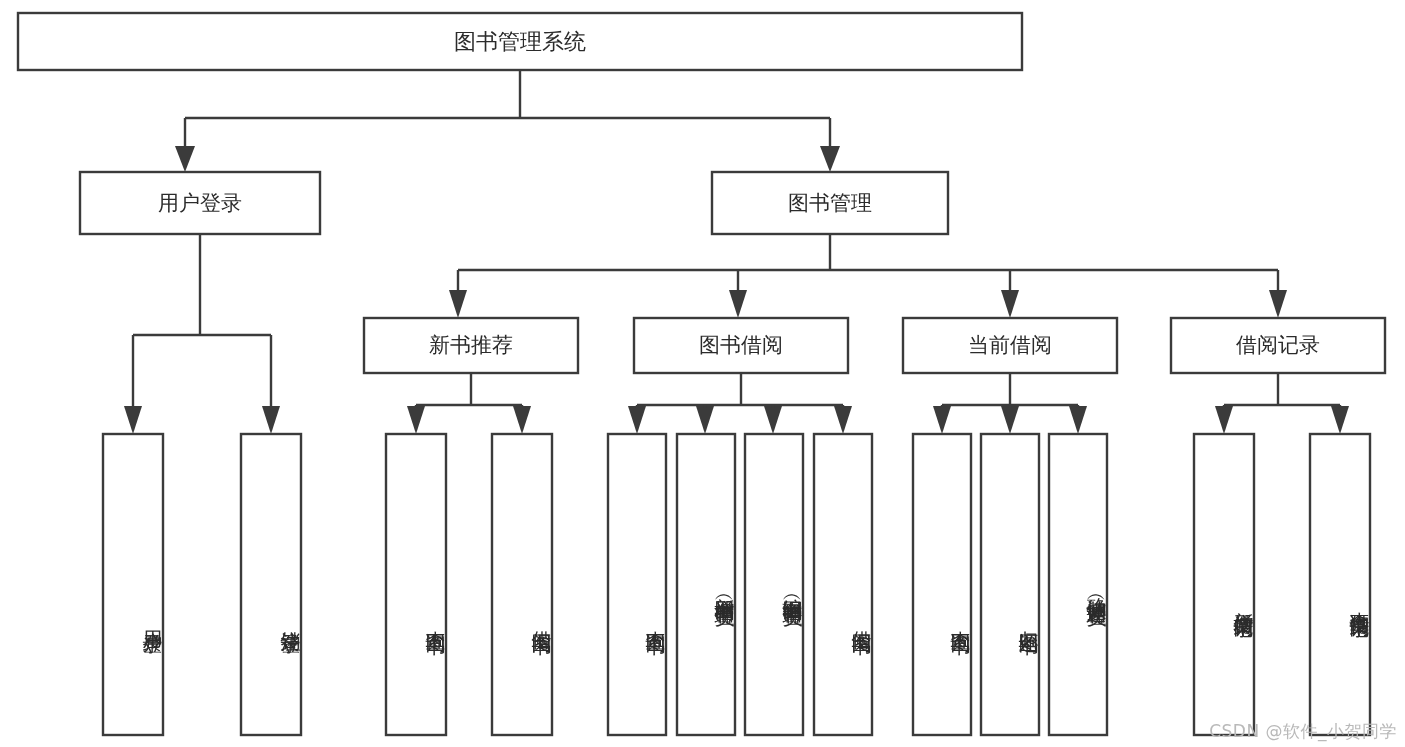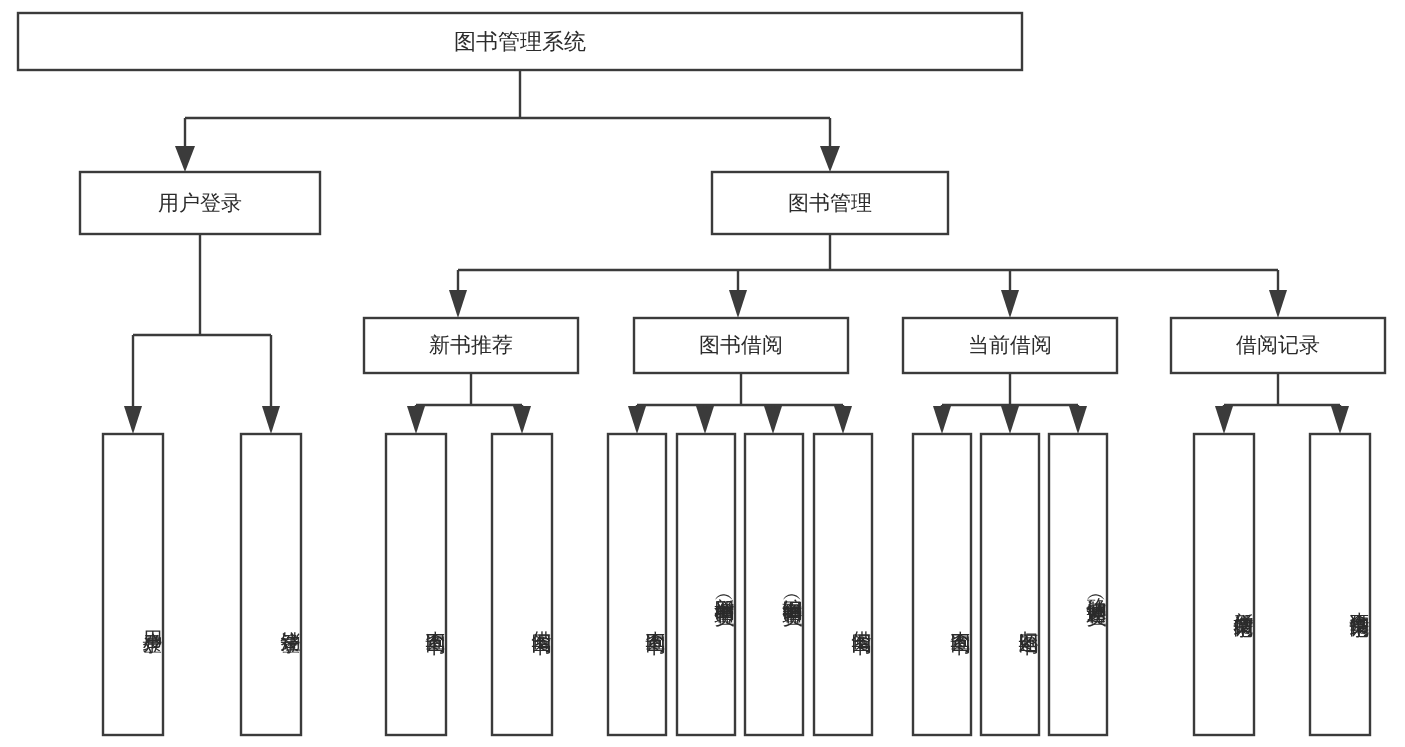--- a/index.html
+++ b/index.html
@@ -199,13 +199,14 @@
   <div class="vlabel" style="left:745px; top:444px; width:58px; height:290px;">编辑图书（管理员）</div>
   <div class="vlabel" style="left:814px; top:498px; width:58px; height:240px;">借阅图书</div>
 
   <div class="vlabel" style="left:913px; top:498px; width:58px; height:240px;">查询图书</div>
   <div class="vlabel" style="left:981px; top:498px; width:58px; height:240px;">归还图书</div>
   <div class="vlabel" style="left:1049px; top:444px; width:58px; height:290px;">确认归还（管理员）</div>
 
   <div class="vlabel" style="left:1194px; top:468px; width:60px; height:265px;">新增借阅记录</div>
   <div class="vlabel" style="left:1310px; top:468px; width:60px; height:265px;">查询借阅记录</div>
 
+  <div class="watermark">CSDN @软件_小贺同学</div>
 </div>
 
 </body></html>

